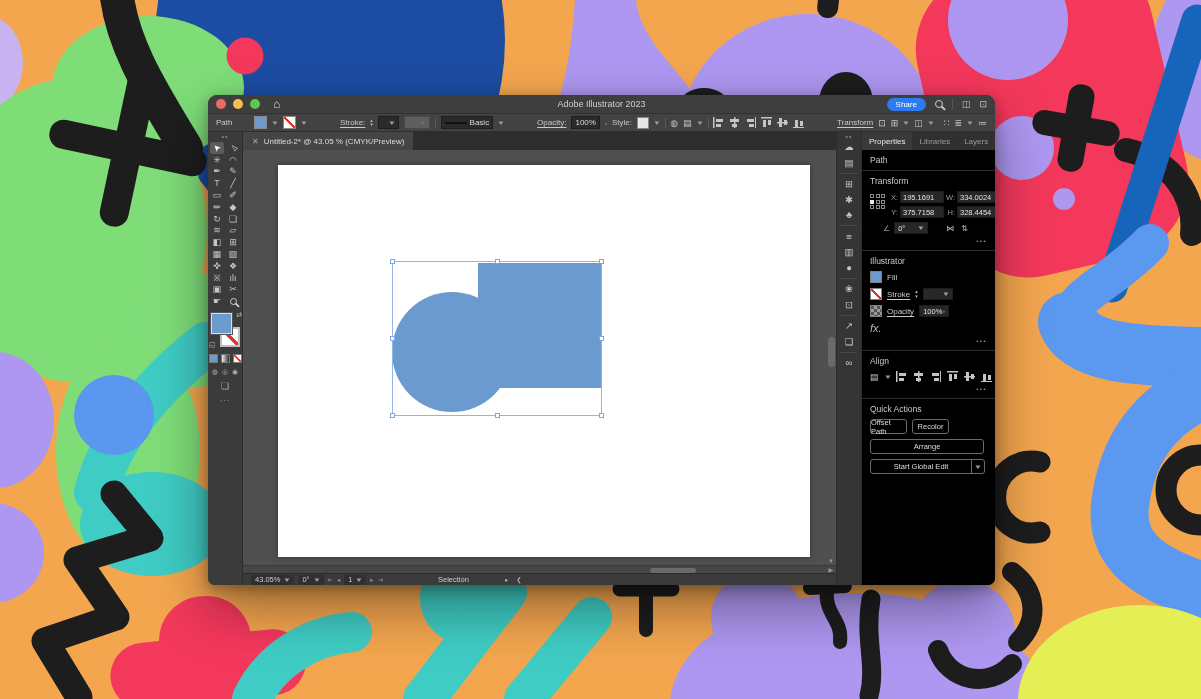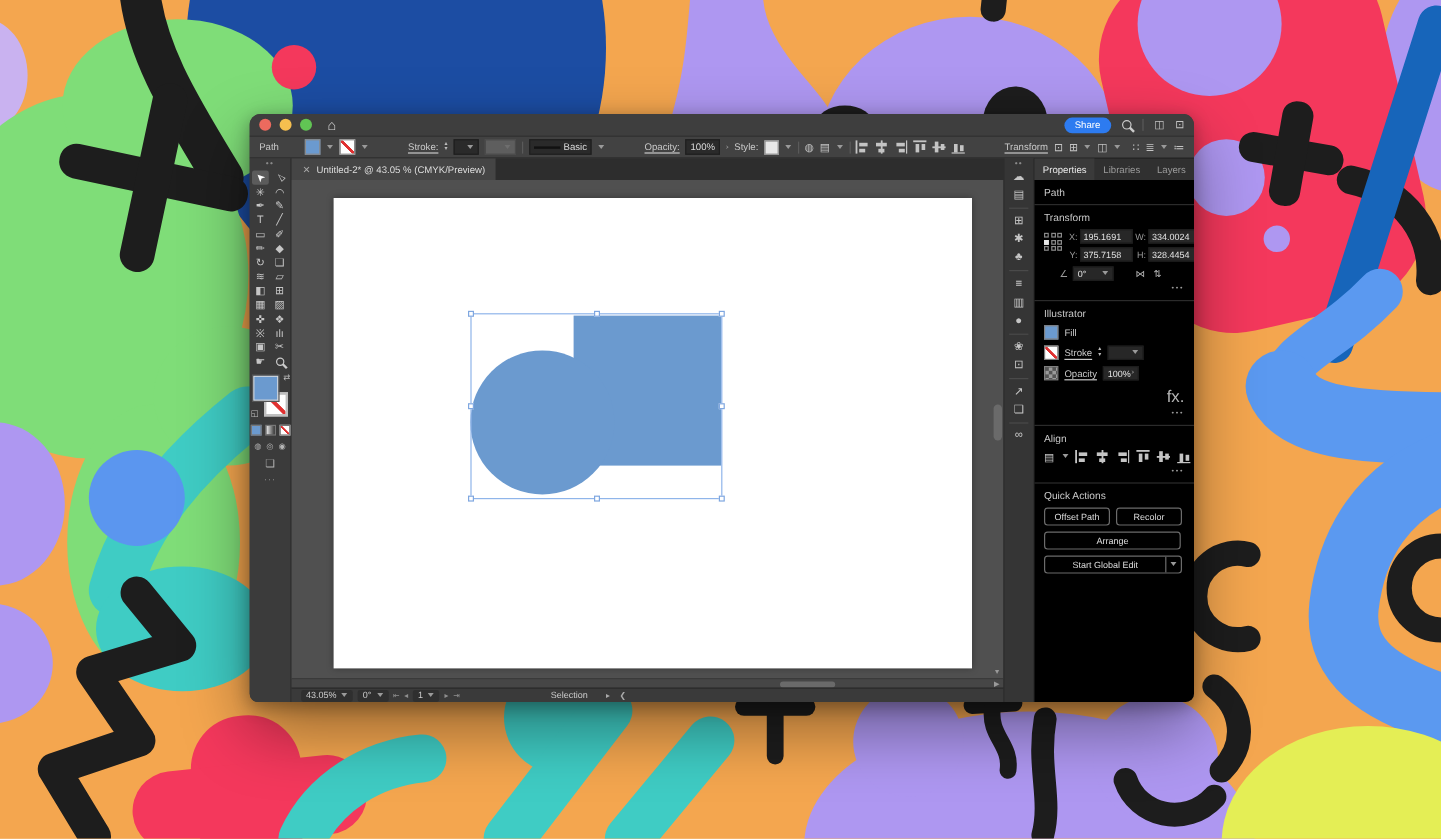--- a/index.html
+++ b/index.html
@@ -86,21 +86,21 @@
   .h-bl{left:-3px;bottom:-3px;} .h-bc{left:50%;margin-left:-2.5px;bottom:-3px;} .h-br{right:-3px;bottom:-3px;}
   .vscroll{ position:absolute; right:1px; top:2px; bottom:2px; width:7px;}
   .vscroll .vhandle{ position:absolute; top:185px; height:30px; left:0; right:0; background:#6A6A6A; border-radius:4px;}
   .vscroll .varrow{ position:absolute; bottom:-1px; left:0; color:#999; font-size:6px;}
   .hscroll{ height:8px; background:#464646; border-top:1px solid #3A3A3A; position:relative; flex:none;}
   .hhandle{ position:absolute; left:407px; top:1.5px; width:46px; height:5px; background:#6A6A6A; border-radius:3px;}
   .harrow{ position:absolute; right:3px; top:0; color:#999; font-size:6px;}
   .statusbar{ height:12px; background:#3A3A3A; border-top:1px solid #2B2B2B; display:flex; align-items:center; gap:4px; padding:0 8px; font-size:7.5px; color:#CCC; flex:none; position:relative;}
   .chip{ background:#2F2F2F; border-radius:2px; padding:0.5px 4px; display:flex; gap:4px; align-items:center;}
   .navic{ color:#8F8F8F; font-size:6.5px;}
-  .status-tool{ position:absolute; left:195px;margin-left:21px; }
+  .status-tool{ position:absolute; left:195px; }
   .status-arrows{ position:absolute; left:262px; display:flex; gap:8px; color:#AAA; font-size:6.5px;}
 
   
   .dockstrip{ width:26px; background:#353535; border-left:1px solid #2C2C2C; border-right:1px solid #2C2C2C; flex:none; display:flex; flex-direction:column; align-items:center; padding-top:2px; gap:0;}
   .dock-icon{ width:20px; height:15.5px; display:flex; align-items:center; justify-content:center; color:#C5C5C5; font-size:9.5px;}
   .dock-div{ width:16px; height:1px; background:#4A4A4A; margin:2.5px 0;}
 
   
   .panel{ width:133px; background:#000000; flex:none; display:flex; flex-direction:column; font-size:8.5px;}
   .panel-tabs{ height:18px; background:#303030; display:flex; flex:none;}
@@ -120,25 +120,25 @@
   .angle-well{ background:#272727; border:1px solid #1C1C1C; width:34px; height:12px; color:#E3E3E3; font-size:7.5px; display:flex; align-items:center; justify-content:space-between; padding:0 3px;}
   .flips{ margin-left:14px; color:#BDBDBD; font-size:8px; display:flex; gap:7px;}
   .sec-more{ text-align:right; color:#9A9A9A; font-size:6px; letter-spacing:1.5px; margin-top:4px;}
   .app-row{ display:flex; align-items:center; gap:5px; margin-bottom:5px;}
   .app-sw{ width:12px; height:12px; border:1px solid #808080; flex:none;}
   .app-sw.fill{ background:#6B9ACF;}
   .app-sw.none{ background:linear-gradient(45deg, transparent 40%, #E03131 44%, #E03131 56%, transparent 60%), #fff;}
   .checker{ width:12px; height:12px; border:1px solid #808080; background:conic-gradient(#9A9A9A 0 25%, #555 0 50%, #9A9A9A 0 75%, #555 0); background-size:6px 6px; flex:none;}
   .app-lbl{ color:#C9C9C9; text-decoration:underline; text-underline-offset:1.5px; font-size:8px;}
   .swell{ background:#272727; border:1px solid #1C1C1C; height:12px; width:30px; color:#E3E3E3; font-size:7.5px; display:flex; align-items:center; padding:0 3px; justify-content:space-between;}
-  .fx{ color:#B5B5B5; font-size:14px;text-align:right;}
+  .fx{ color:#B5B5B5; font-style:italic; font-size:11px;}
   .align-row{ display:flex; align-items:center; gap:6px;}
   .qa-grid{ display:flex; flex-wrap:wrap; gap:5px;}
   .qbtn{ border:1px solid #6B6B6B; border-radius:3px; color:#DDD; font-size:7.5px; height:15px; display:flex; align-items:center; justify-content:center; background:transparent;}
-  .qbtn.half{ width:55px;} .qbtn.full{ width:114px;}
+  .qbtn.half{ width:37px;} .qbtn.full{ width:114px;}
   .qbtn.split{ width:115px; padding:0; }
   .qbtn.split .cap{ flex:1; text-align:center;}
   .qbtn.split .dd{ width:13px; border-left:1px solid #6B6B6B; align-self:stretch; display:flex; align-items:center; justify-content:center;}
 </style>
 </head>
 <body>
 
 <div id="stage">
 
   <svg id="bg-art" width="1201" height="699" viewBox="0 0 1201 699">
@@ -205,20 +205,21 @@
     </g>
   </svg>
 
   <div id="app-window">
 
     <div class="titlebar" style="position:relative;">
       <span class="tl red"></span>
       <span class="tl yel"></span>
       <span class="tl grn"></span>
       <span class="home">⌂</span>
+      <span class="win-title">Adobe Illustrator 2023</span>
       <span class="right">
         <span class="share-pill">Share</span>
         <span class="mag" style="width:8px;height:8px;"></span>
         <span class="vsep"></span>
         <span class="ticon">◫</span>
         <span class="ticon">⊡</span>
       </span>
     </div>
 
     <div class="controlbar">

